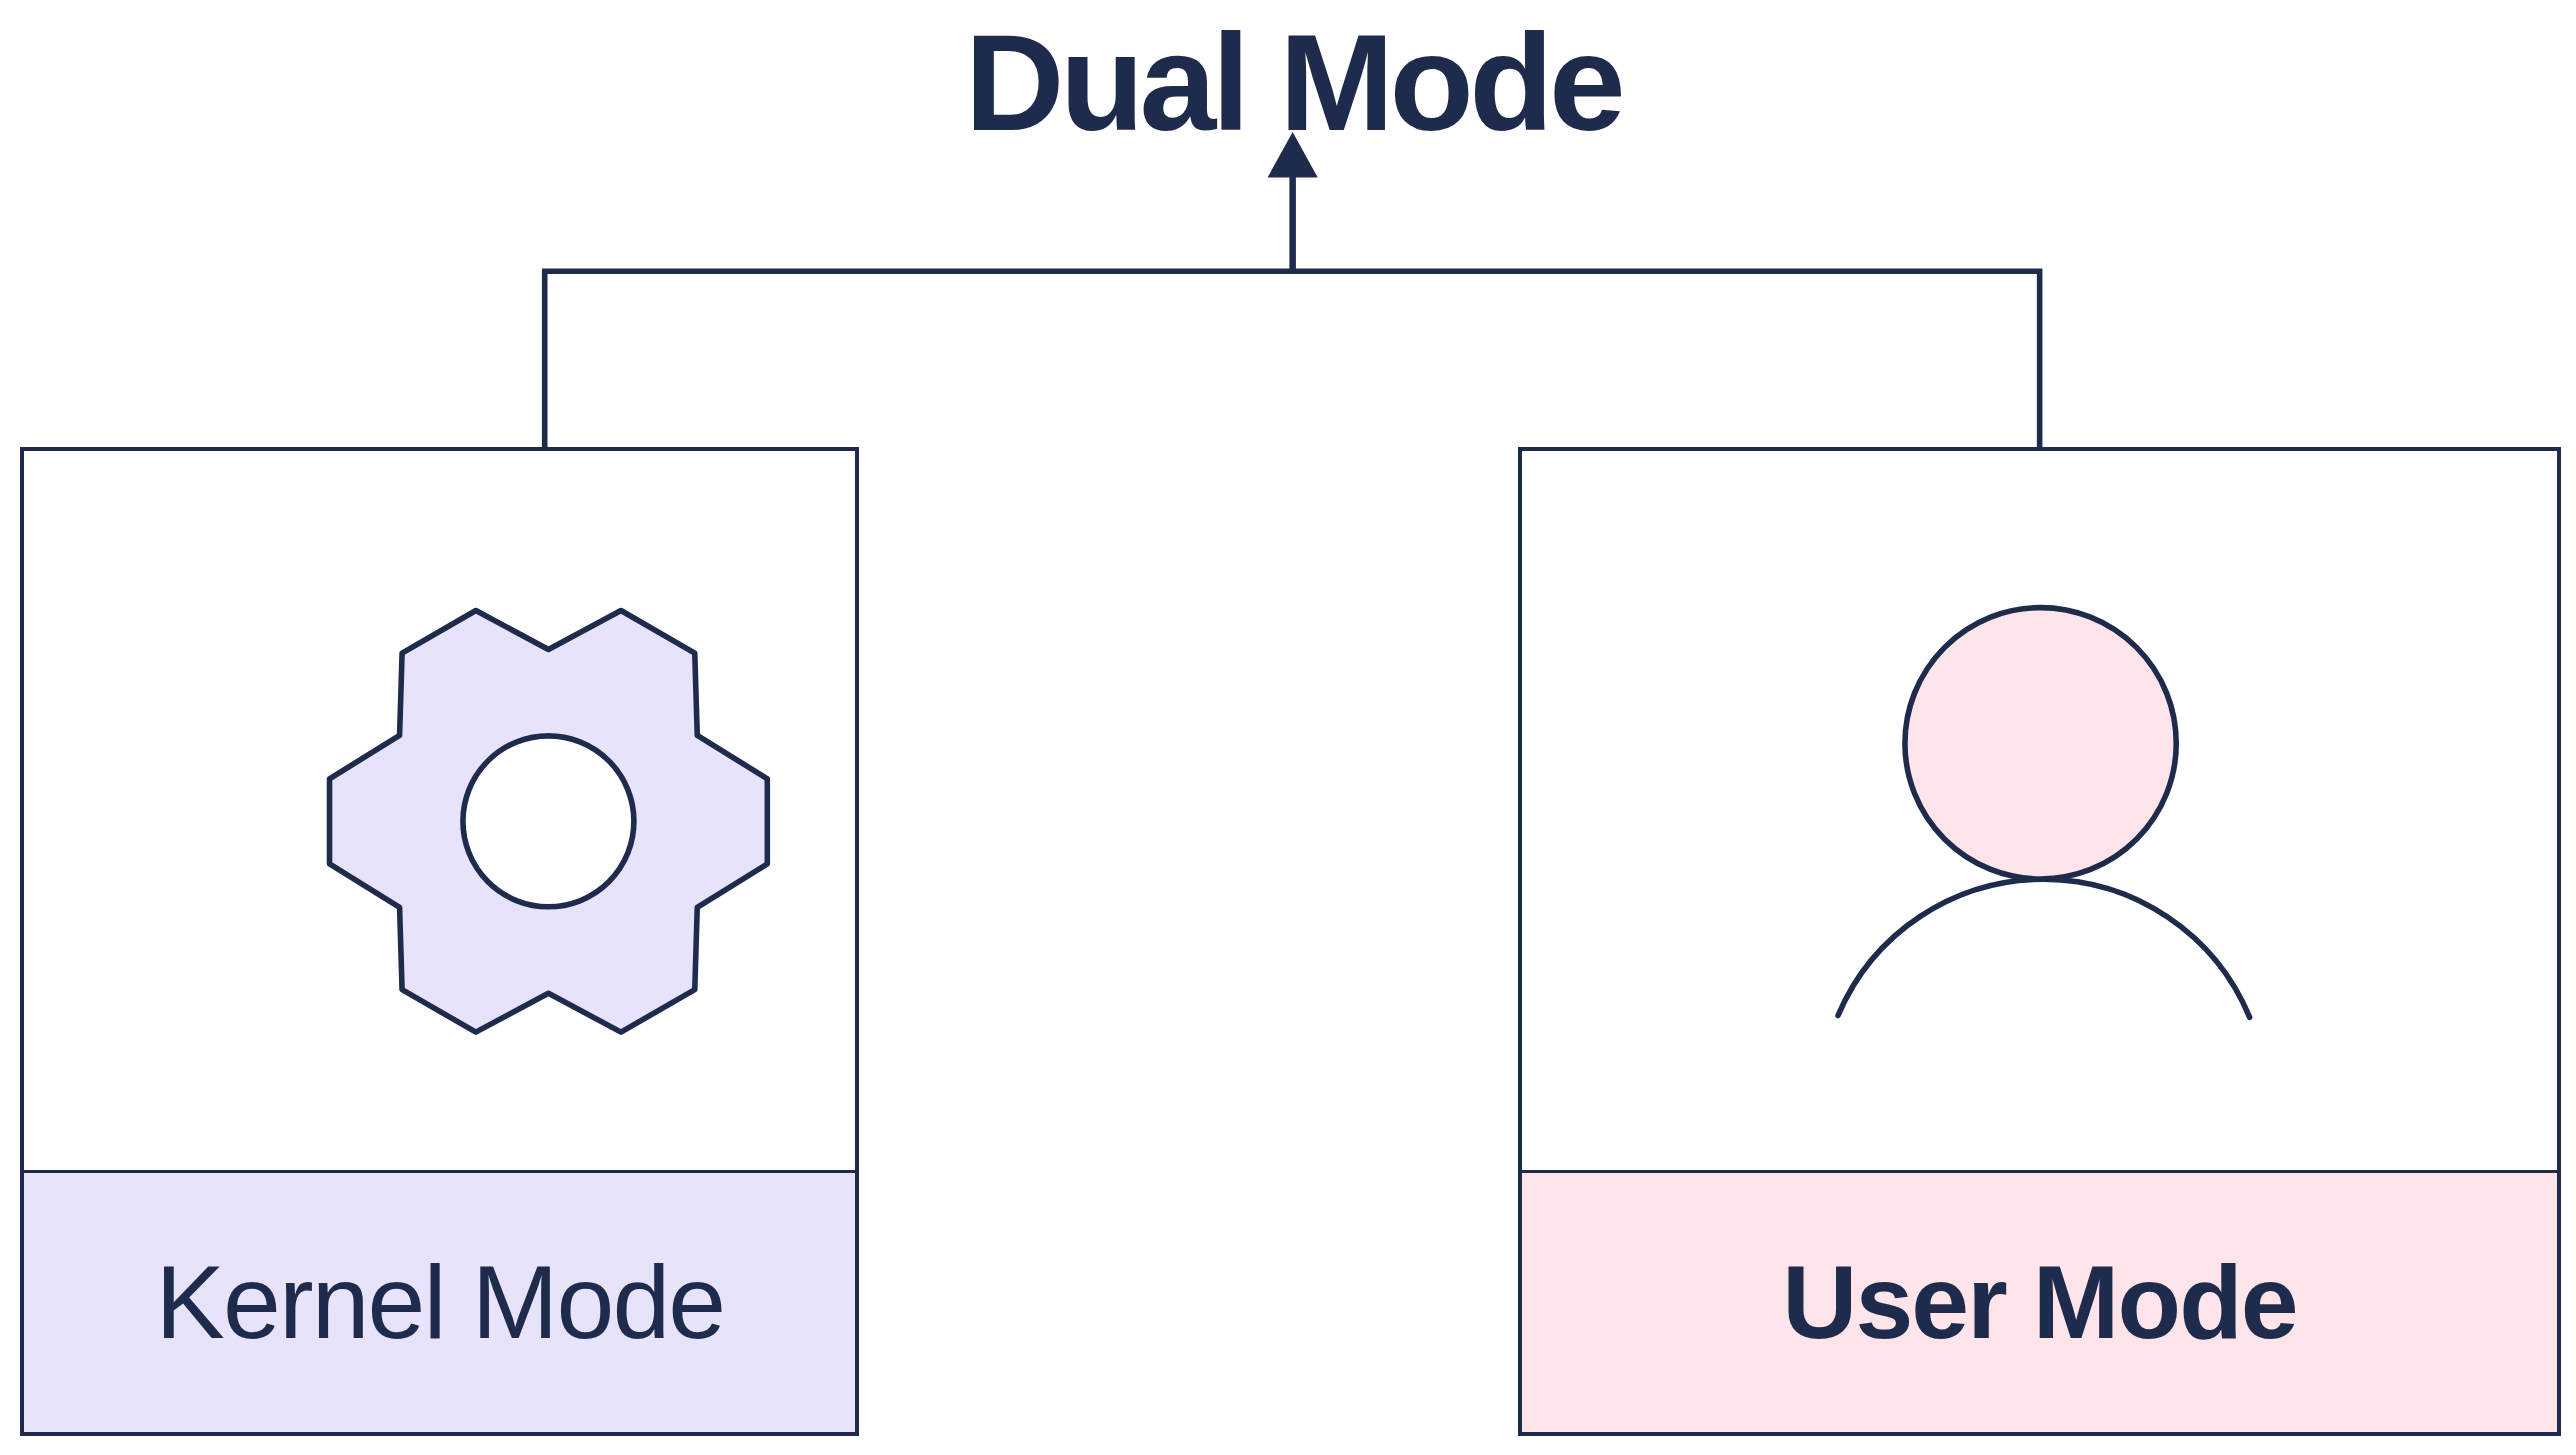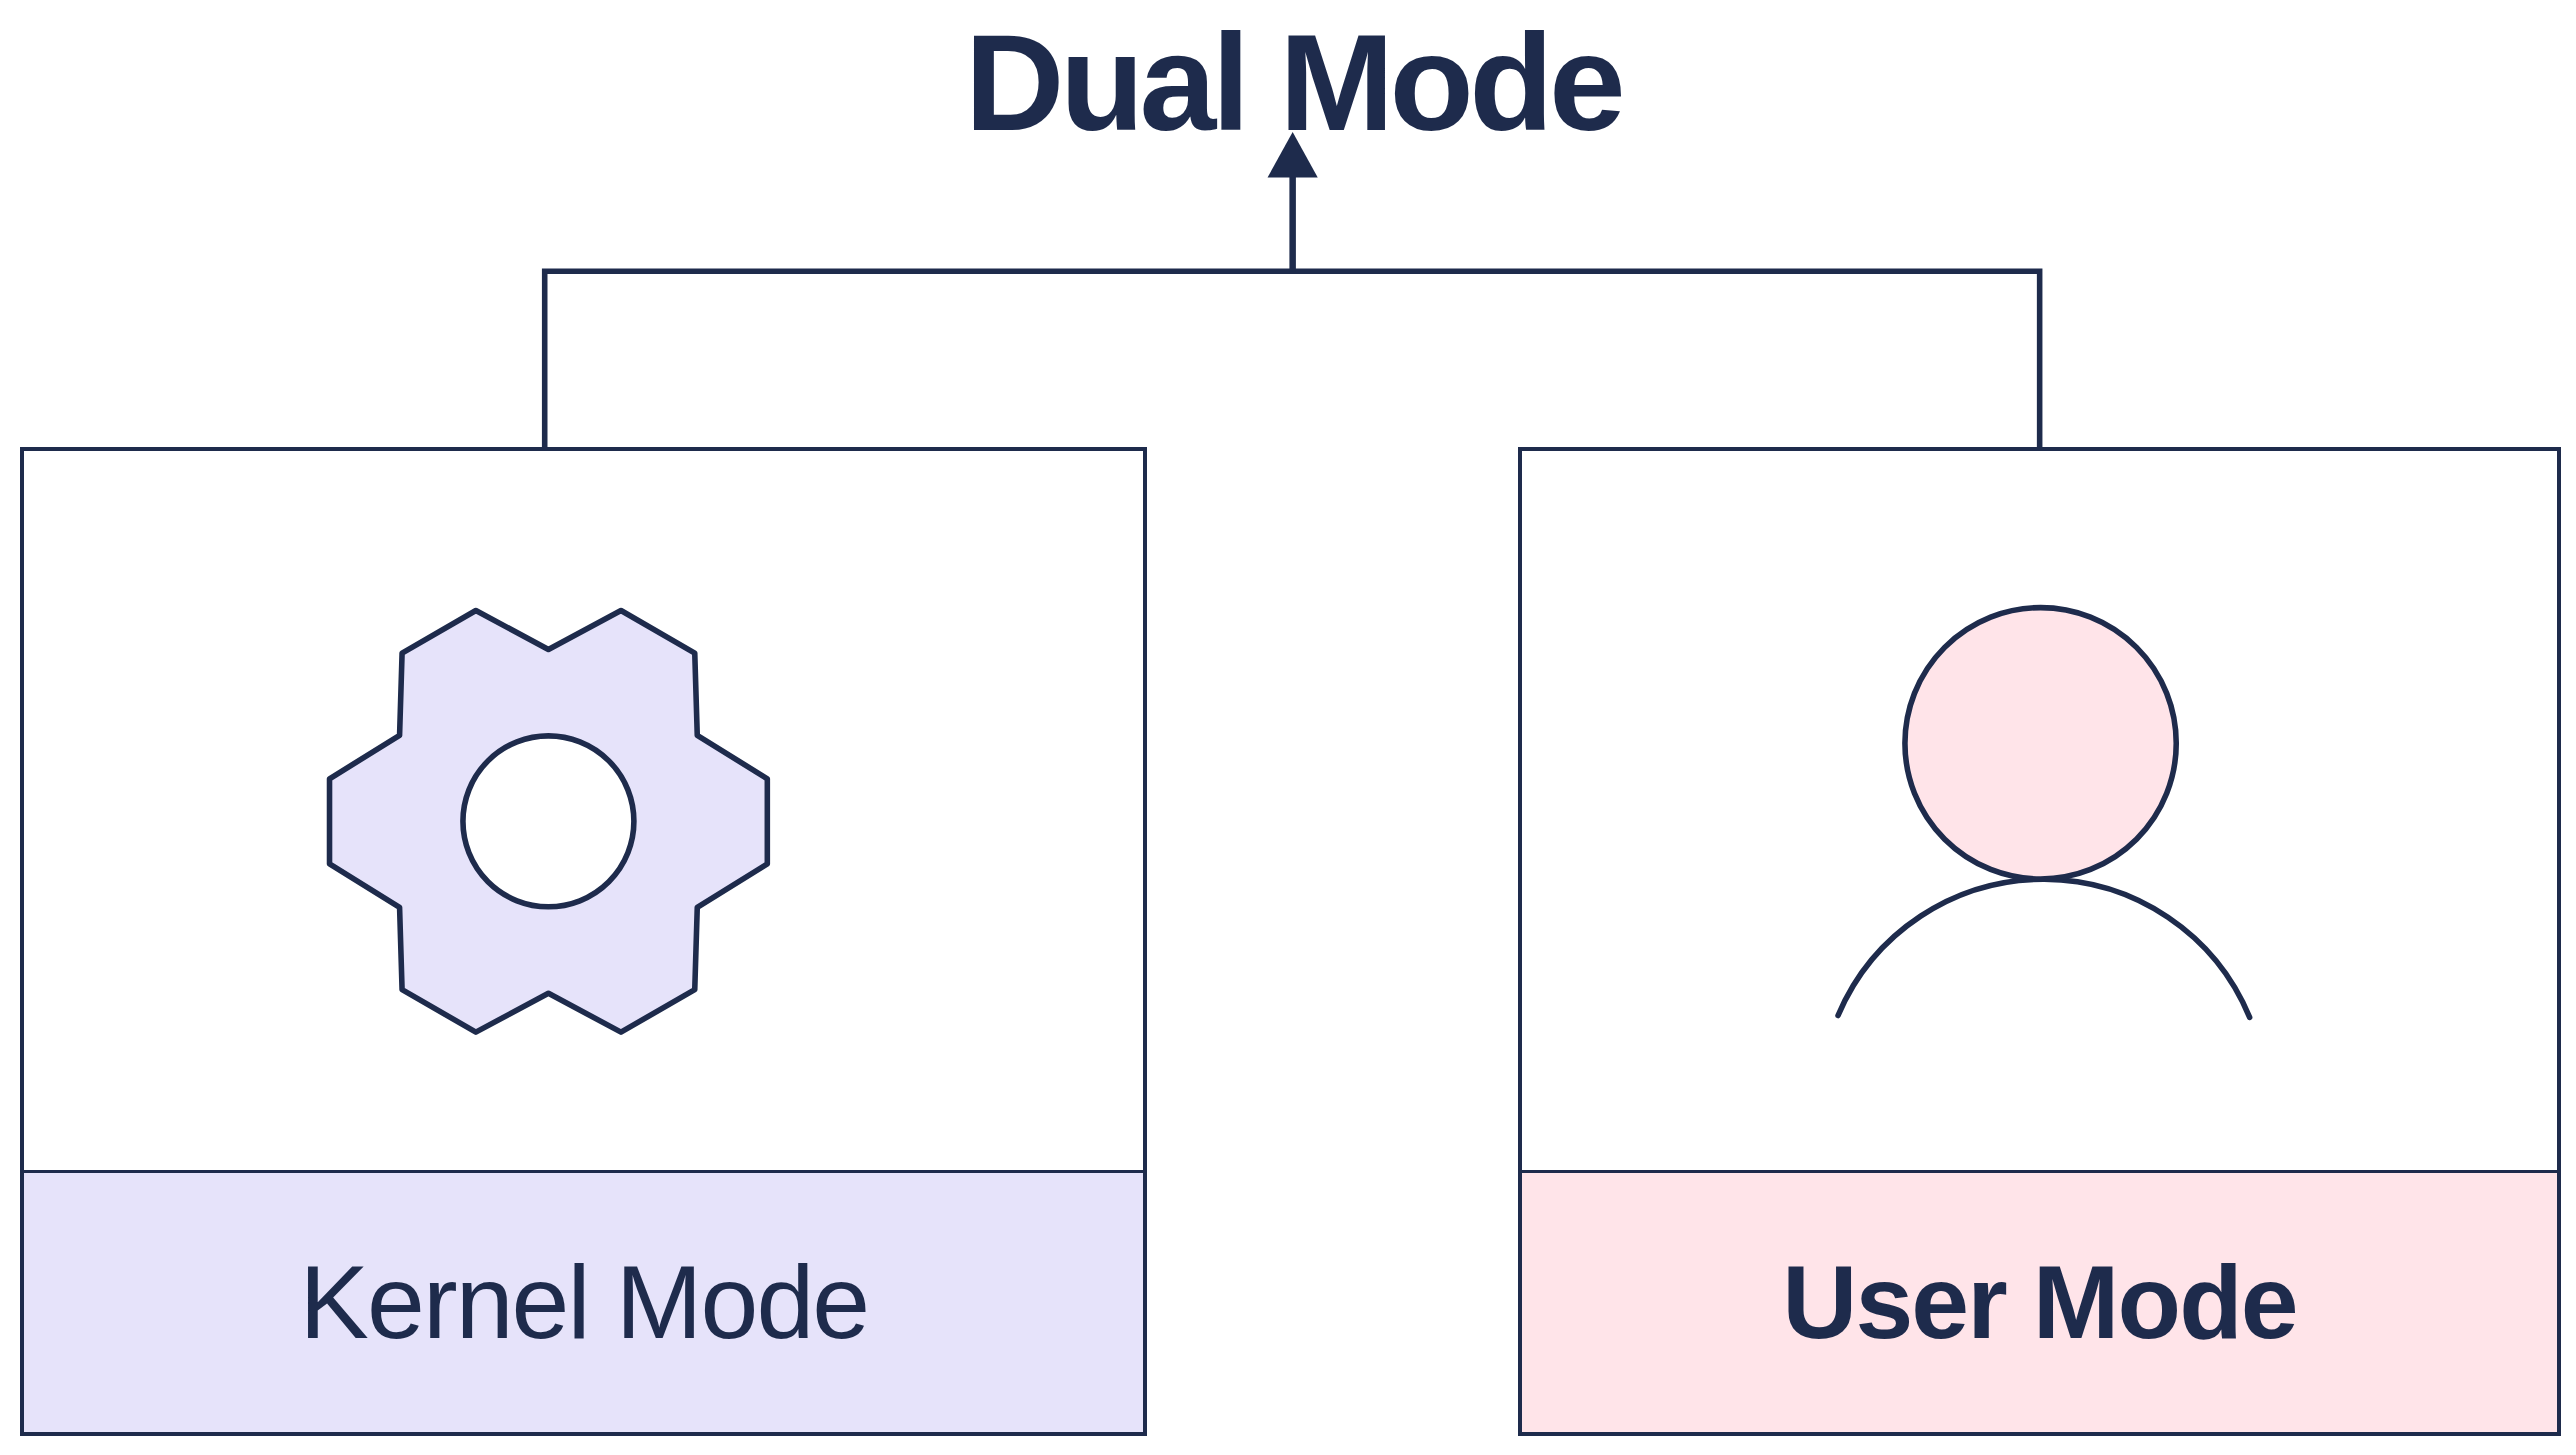--- a/index.html
+++ b/index.html
@@ -32,21 +32,21 @@
     pointer-events:none;
   }
   .node{
     position:absolute;
     top:447px;
     height:989px;
     box-sizing:border-box;
     border:4.6px solid var(--color-navy);
     background:#ffffff;
   }
-  .node-kernel{left:20.4px;width:1127px;}
+  .node-kernel{left:20.4px;width:839px;}
   .node-user{left:1518px;width:1043px;font-weight:bold;}
   .node-label-band{
     position:absolute;left:0;right:0;bottom:0;
     height:262px;
     box-sizing:border-box;
     border-top:3.7px solid var(--color-navy);
     display:flex;align-items:center;justify-content:center;
     font-size:104px;
     letter-spacing:-1.9px;
     color:var(--color-navy);

